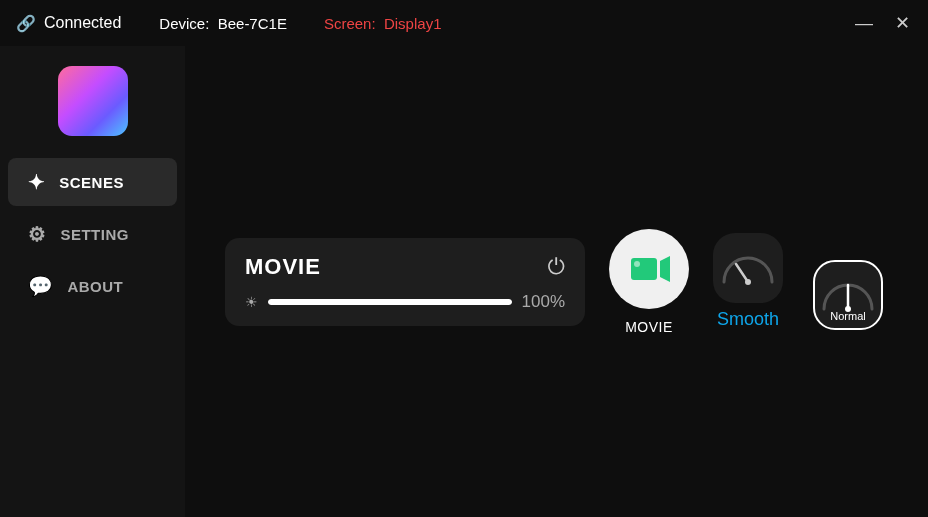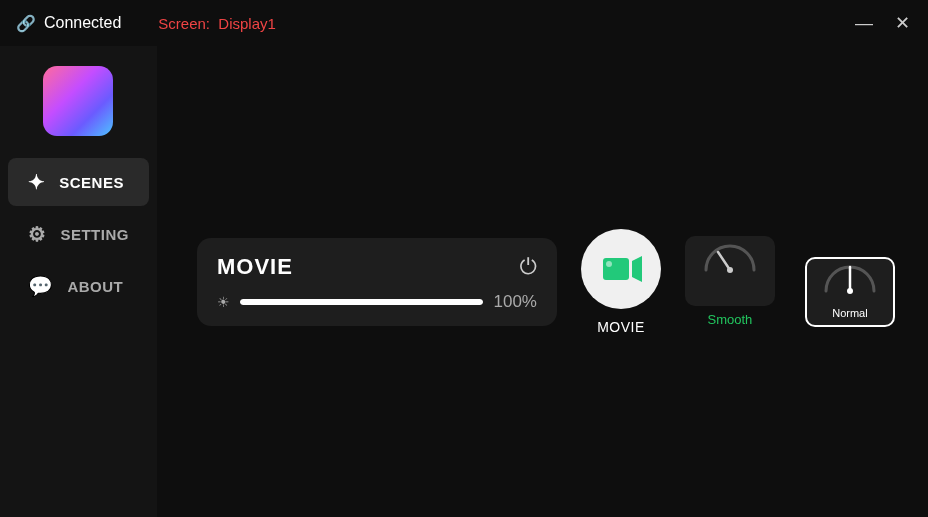--- a/index.html
+++ b/index.html
@@ -218,56 +218,60 @@
       align-items: flex-end;
     }
     .speed-item {
       display: flex;
       flex-direction: column;
       align-items: center;
       gap: 6px;
       cursor: pointer;
     }
     .speed-gauge-box {
-      width: 90px;
+      width: 70px;
       height: 70px;
-      border-radius: 10px;
+      border-radius: 22px;
       background: #1e1e1e;
       display: flex;
-      align-items: flex-start;
+      align-items: center;
       justify-content: center;
       position: relative;
     }
     .speed-gauge-box.selected {
       border: 2px solid #ffffff;
     }
     .speed-gauge-box:not(.selected) {
       border: 2px solid transparent;
     }
     .speed-label {
-      font-size: 13px;
-      color: #22c55e;
+      font-size: 18px;
+      color: #0ea5e9;
       font-weight: 400;
     }
 
     
     .gauge-svg {
       width: 56px;
       height: 36px;
     }
   </style>
 </head>
 <body>
 
 <div class="title-bar">
   <div class="title-bar-left">
     <div class="connection-info">
       <span class="link-icon">🔗</span>
       <span>Connected</span>
     </div>
+    <span class="device-info">
+      <span>Device:</span>
+      &nbsp;<span>Bee-7C1E</span>
+    </span>
     <span class="screen-info">
       <span>Screen:</span>
       &nbsp;<span>Display1</span>
     </span>
   </div>
   <div class="window-controls">
     <button class="win-btn">—</button>
     <button class="win-btn">✕</button>
   </div>
 </div>

